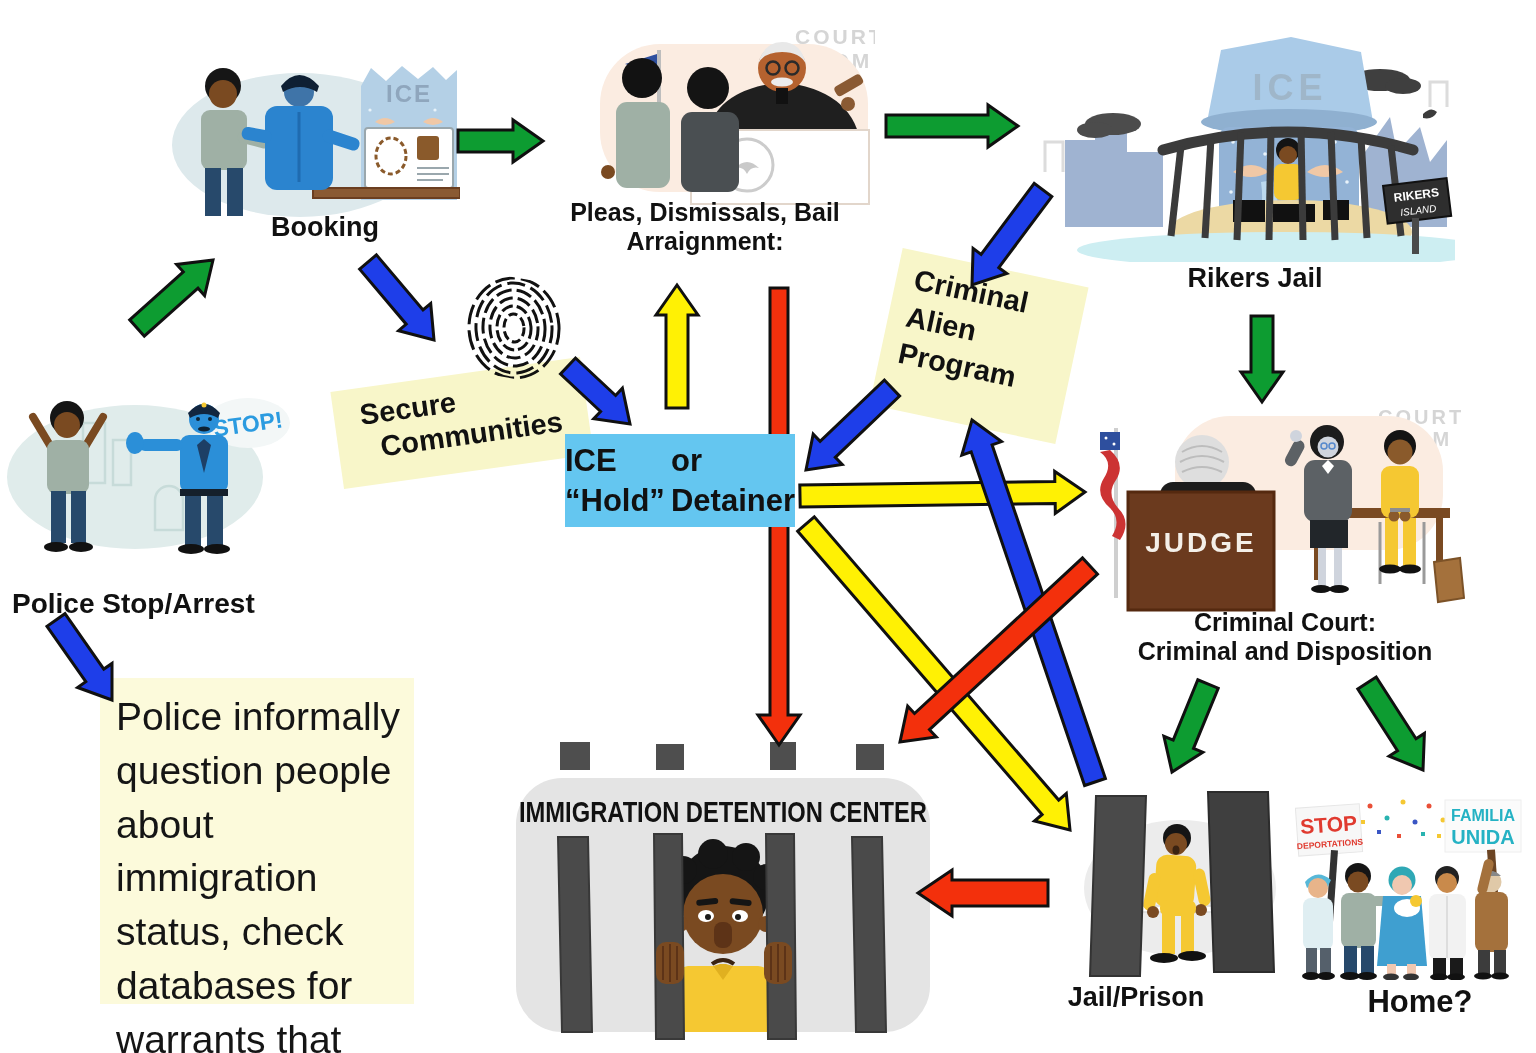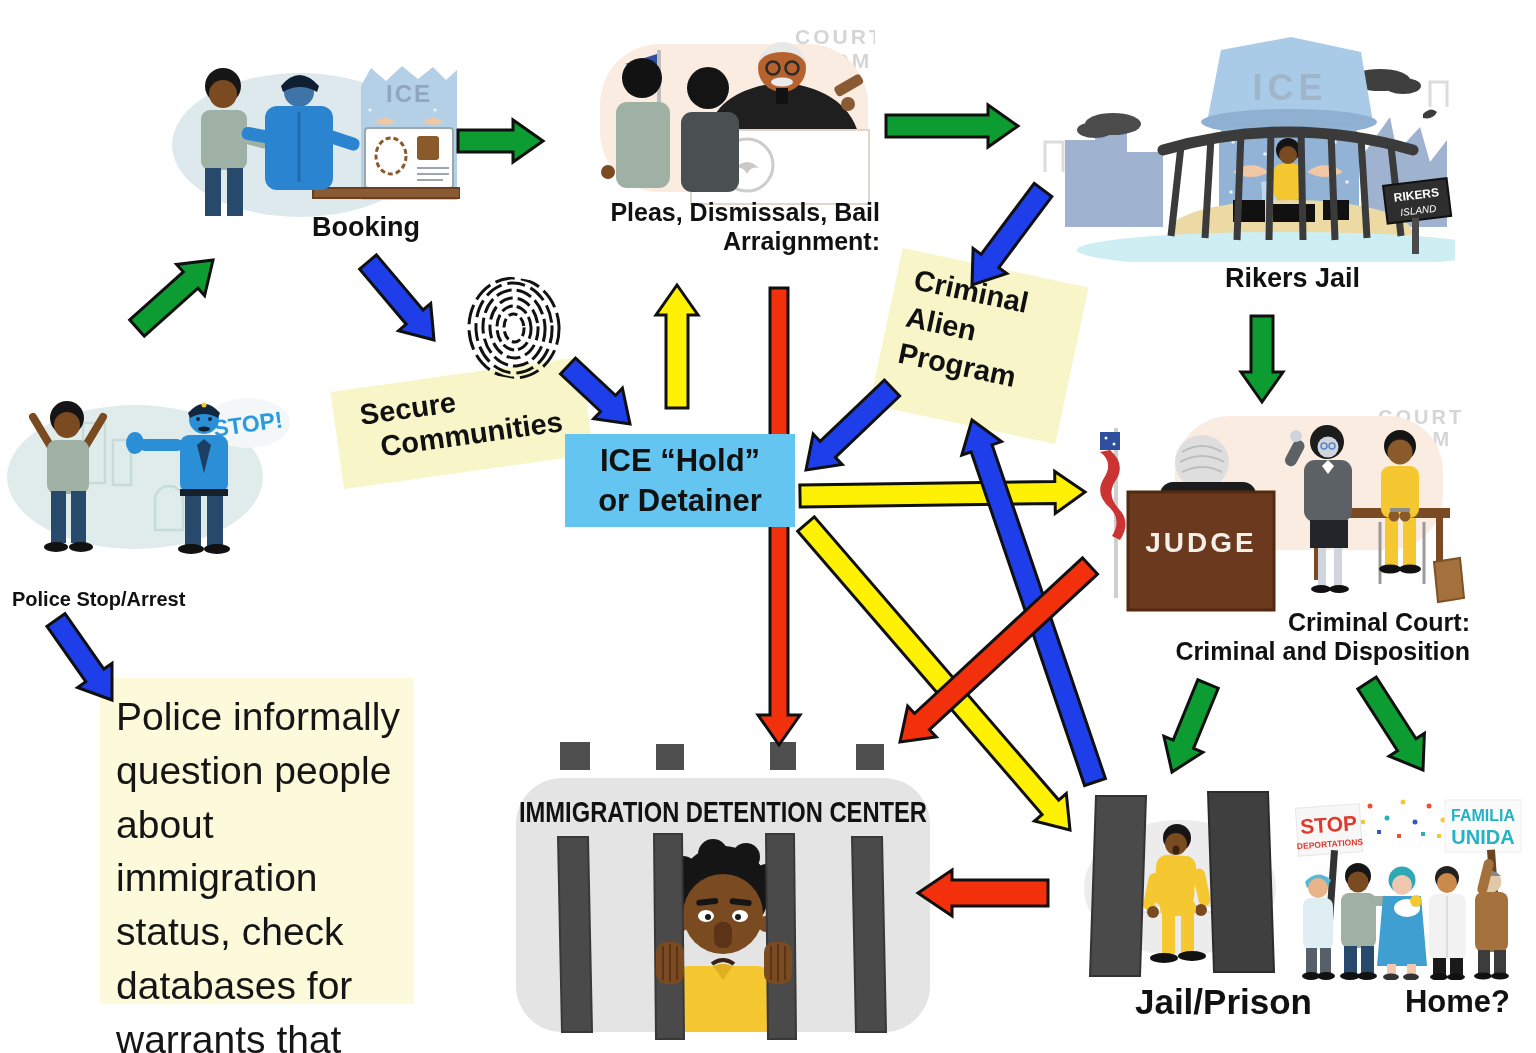--- a/index.html
+++ b/index.html
@@ -1,25 +1,25 @@
 <!DOCTYPE html>
 <html><head>
 <meta charset="utf-8">
 <style>
   html,body{margin:0;padding:0;background:#fff;}
   .stage{position:relative;width:1536px;height:1053px;background:#fff;overflow:hidden;
          font-family:"Liberation Sans","DejaVu Sans",sans-serif;}
   .ill{position:absolute;z-index:1;}
   .ill svg{display:block;}
-  .node-label{position:absolute;z-index:1;font-weight:bold;color:#111;text-align:right;line-height:1.15;}
+  .node-label{position:absolute;z-index:1;font-weight:bold;color:#111;text-align:center;line-height:1.15;}
   .arrow-layer{position:absolute;left:0;top:0;z-index:6;pointer-events:none;}
   #arrows-under{z-index:2;}
   .box{position:absolute;color:#111;font-weight:bold;}
   #ice-hold-box{z-index:3;background:#64c6f0;width:230px;height:93px;left:565px;top:434px;
-                display:flex;flex-direction:column;justify-content:center;align-items:center;
+                display:flex;flex-direction:row;justify-content:center;align-items:center;
                 font-size:31px;line-height:1.28;}
   #secure-box{z-index:3;background:#f8f6c9;width:252px;height:98px;left:336px;top:374px;
               transform:rotate(-8deg);font-size:29px;line-height:1.18;padding:10px 0 0 26px;box-sizing:border-box;}
   #secure-box .l2{margin-left:16px;}
   #cap-box{z-index:3;background:#f8f6c9;width:190px;height:160px;left:884px;top:266px;
            transform:rotate(12deg);font-size:29px;line-height:1.3;padding:10px 0 0 18px;box-sizing:border-box;}
   #note-box{z-index:1;background:#fcfadb;width:314px;height:326px;left:100px;top:678px;
             font-size:39px;line-height:1.38;color:#151515;padding:12px 8px 0 16px;box-sizing:border-box;font-weight:normal;}
   .wm{fill:#d5d5d5;font-weight:bold;letter-spacing:3px;}
 </style>
@@ -196,21 +196,21 @@
       <polygon points="199,54 192,60 199,88 206,60" fill="#1d3f66"></polygon>
       <rect x="134" y="54" width="44" height="12" rx="6" fill="#2b8fd8"></rect>
       <ellipse cx="130" cy="58" rx="9" ry="11" fill="#2b8fd8"></ellipse>
       <rect x="175" y="104" width="48" height="7" fill="#15202b"></rect>
       <rect x="180" y="111" width="16" height="50" fill="#27496b"></rect>
       <rect x="202" y="111" width="16" height="50" fill="#27496b"></rect>
       <ellipse cx="186" cy="164" rx="13" ry="5" fill="#111"></ellipse>
       <ellipse cx="212" cy="164" rx="13" ry="5" fill="#111"></ellipse>
     </svg>
   </div>
-  <div class="node-label" style="left:12px;top:588px;width:270px;font-size:20px;text-align:left;">Police Stop/Arrest</div>
+  <div class="node-label" style="left:12px;top:588px;width:270px;font-size:28px;text-align:left;">Police Stop/Arrest</div>
 
   <div id="secure-box" class="box">
     <div class="l1">Secure</div>
     <div class="l2">Communities</div>
   </div>
   <div class="ill" style="left:455px;top:278px;z-index:4;transform:rotate(10deg);">
     <svg width="118" height="100" viewBox="0 0 118 100">
       <g fill="none" stroke="#111" stroke-width="3" transform="rotate(-14 59 50)">
         <ellipse cx="59" cy="50" rx="10" ry="14" stroke-dasharray="9 4"></ellipse>
         <ellipse cx="59" cy="50" rx="17" ry="22" stroke-dasharray="12 4"></ellipse>
@@ -365,21 +365,21 @@
         <rect x="80" y="112" width="36" height="16" rx="7" fill="#f5c832"></rect>
         <rect x="82" y="124" width="13" height="42" fill="#f5c832"></rect>
         <rect x="101" y="124" width="13" height="42" fill="#f5c832"></rect>
         <ellipse cx="84" cy="170" rx="14" ry="5" fill="#111"></ellipse>
         <ellipse cx="112" cy="168" rx="14" ry="5" fill="#111"></ellipse>
       </g>
       <polygon points="16,8 66,8 60,188 10,188" fill="#4a4a4a" stroke="#333" stroke-width="2"></polygon>
       <polygon points="128,4 188,4 194,184 134,184" fill="#3f3f3f" stroke="#2c2c2c" stroke-width="2"></polygon>
     </svg>
   </div>
-  <div class="node-label" style="left:1112px;top:982px;width:200px;font-size:35px;">Jail/Prison</div>
+  <div class="node-label" style="left:1036px;top:982px;width:200px;font-size:27px;">Jail/Prison</div>
 
   <div class="ill" style="left:1295px;top:788px;">
     <svg width="232" height="192" viewBox="0 0 232 192">
       <g>
         <circle cx="75" cy="18" r="2.5" fill="#e94f37"></circle>
           <circle cx="92" cy="30" r="2.5" fill="#29b3b0"></circle>
         <circle cx="108" cy="14" r="2.5" fill="#f5c832"></circle>
           <circle cx="120" cy="34" r="2.5" fill="#3a56c4"></circle>
         <circle cx="134" cy="18" r="2.5" fill="#e94f37"></circle>
           <circle cx="148" cy="32" r="2.5" fill="#f5c832"></circle>

